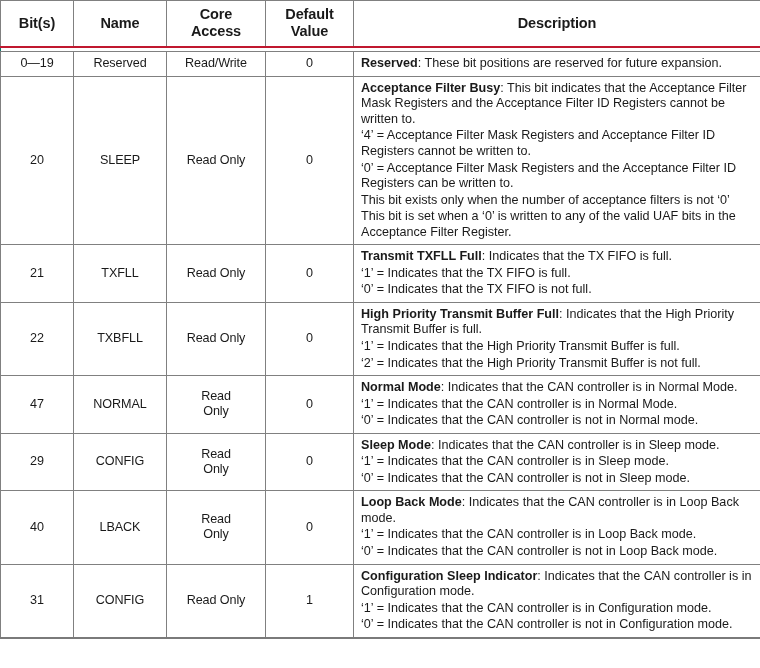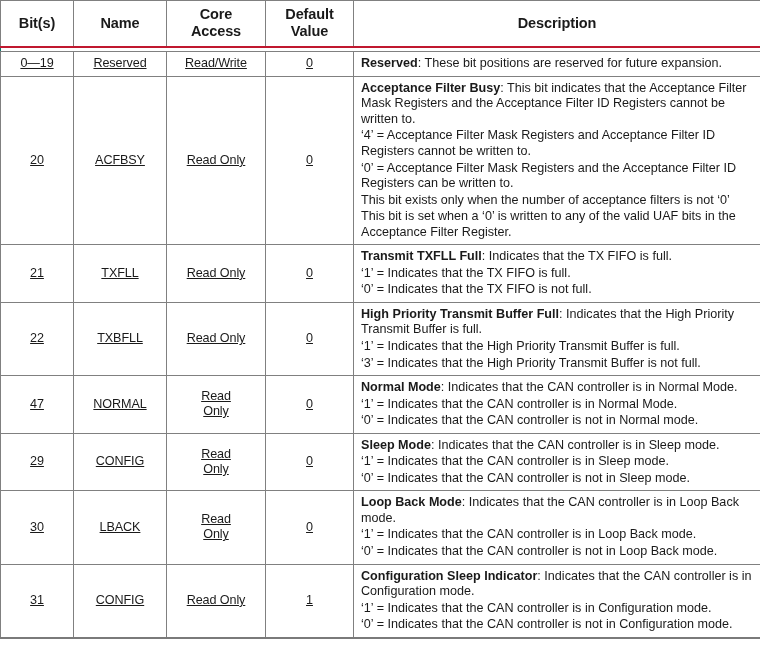--- a/index.html
+++ b/index.html
@@ -62,21 +62,20 @@
     line-height: 1.22;
   }
 
   td.cell-bits,
   td.cell-name,
   td.cell-access,
   td.cell-default {
     text-align: center;
     padding: 4px 2px;
     letter-spacing: -0.1px;
-    text-decoration: underline;
   }
 
   td.cell-desc {
     text-align: left;
     padding: 4px 6px 4px 7px;
   }
 
   td.cell-desc p {
     margin: 0 0 1px 0;
     line-height: 1.235;
@@ -136,21 +135,21 @@
         <td class="cell-bits">0—19</td>
         <td class="cell-name">Reserved</td>
         <td class="cell-access">Read/Write</td>
         <td class="cell-default">0</td>
         <td class="cell-desc">
           <p><span class="term">Reserved</span>: These bit positions are reserved for future expansion.</p>
         </td>
       </tr>
       <tr>
         <td class="cell-bits">20</td>
-        <td class="cell-name">ACFBSY</td>
+        <td class="cell-name">SLEEP</td>
         <td class="cell-access">Read Only</td>
         <td class="cell-default">0</td>
         <td class="cell-desc">
           <p><span class="term">Acceptance Filter Busy</span>: This bit indicates that the Acceptance Filter Mask Registers and the Acceptance Filter ID Registers cannot be written to.</p>
           <p>‘4’ = Acceptance Filter Mask Registers and Acceptance Filter ID Registers cannot be written to.</p>
           <p>‘0’ = Acceptance Filter Mask Registers and the Acceptance Filter ID Registers can be written to.</p>
           <p>This bit exists only when the number of acceptance filters is not ‘0’</p>
           <p>This bit is set when a ‘0’ is written to any of the valid UAF bits in the Acceptance Filter Register.</p>
         </td>
       </tr>
@@ -166,21 +165,21 @@
         </td>
       </tr>
       <tr>
         <td class="cell-bits">22</td>
         <td class="cell-name">TXBFLL</td>
         <td class="cell-access">Read Only</td>
         <td class="cell-default">0</td>
         <td class="cell-desc">
           <p><span class="term">High Priority Transmit Buffer Full</span>: Indicates that the High Priority Transmit Buffer is full.</p>
           <p>‘1’ = Indicates that the High Priority Transmit Buffer is full.</p>
-          <p>‘3’ = Indicates that the High Priority Transmit Buffer is not full.</p>
+          <p>‘2’ = Indicates that the High Priority Transmit Buffer is not full.</p>
         </td>
       </tr>
       <tr>
         <td class="cell-bits">47</td>
         <td class="cell-name">NORMAL</td>
         <td class="cell-access">Read<br>Only</td>
         <td class="cell-default">0</td>
         <td class="cell-desc">
           <p><span class="term">Normal Mode</span>: Indicates that the CAN controller is in Normal Mode.</p>
           <p>‘1’ = Indicates that the CAN controller is in Normal Mode.</p>
@@ -192,21 +191,21 @@
         <td class="cell-name">CONFIG</td>
         <td class="cell-access">Read<br>Only</td>
         <td class="cell-default">0</td>
         <td class="cell-desc">
           <p><span class="term">Sleep Mode</span>: Indicates that the CAN controller is in Sleep mode.</p>
           <p>‘1’ = Indicates that the CAN controller is in Sleep mode.</p>
           <p>‘0’ = Indicates that the CAN controller is not in Sleep mode.</p>
         </td>
       </tr>
       <tr>
-        <td class="cell-bits">30</td>
+        <td class="cell-bits">40</td>
         <td class="cell-name">LBACK</td>
         <td class="cell-access">Read<br>Only</td>
         <td class="cell-default">0</td>
         <td class="cell-desc">
           <p><span class="term">Loop Back Mode</span>: Indicates that the CAN controller is in Loop Back mode.</p>
           <p>‘1’ = Indicates that the CAN controller is in Loop Back mode.</p>
           <p>‘0’ = Indicates that the CAN controller is not in Loop Back mode.</p>
         </td>
       </tr>
       <tr>

